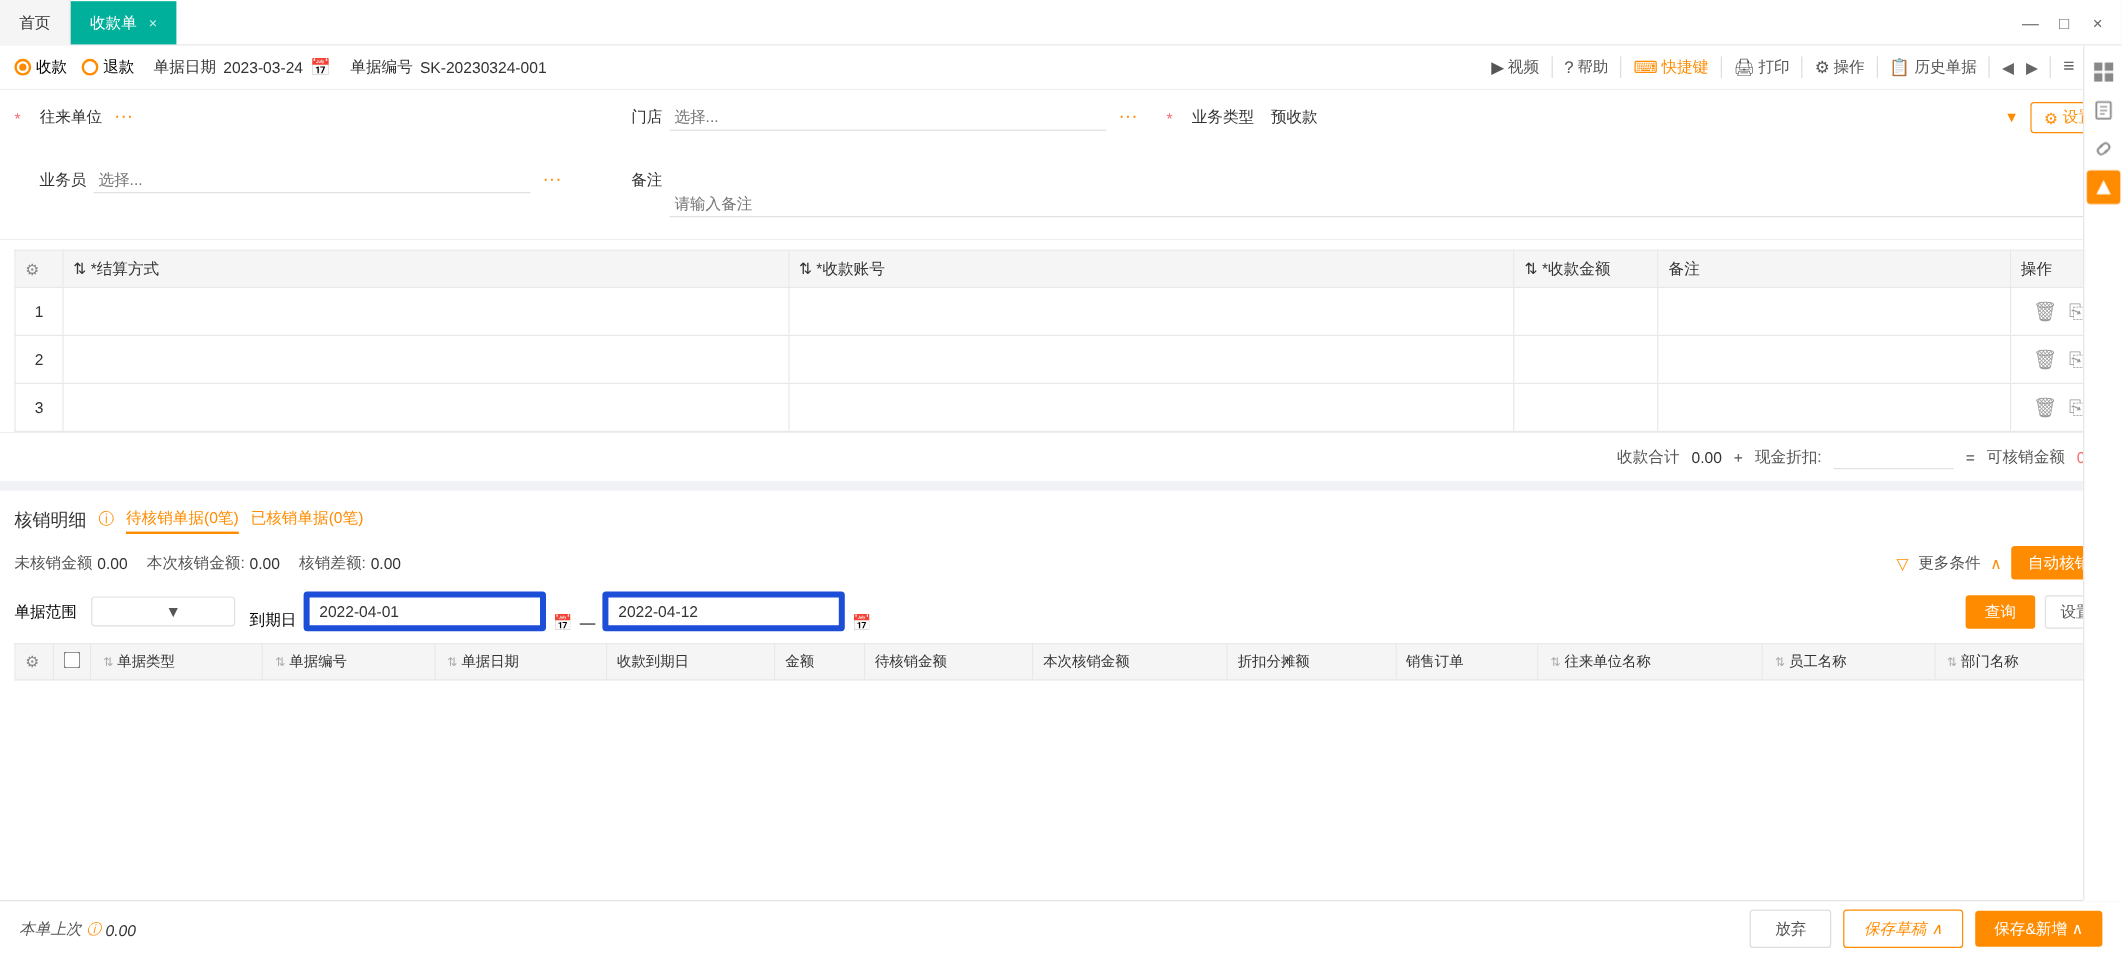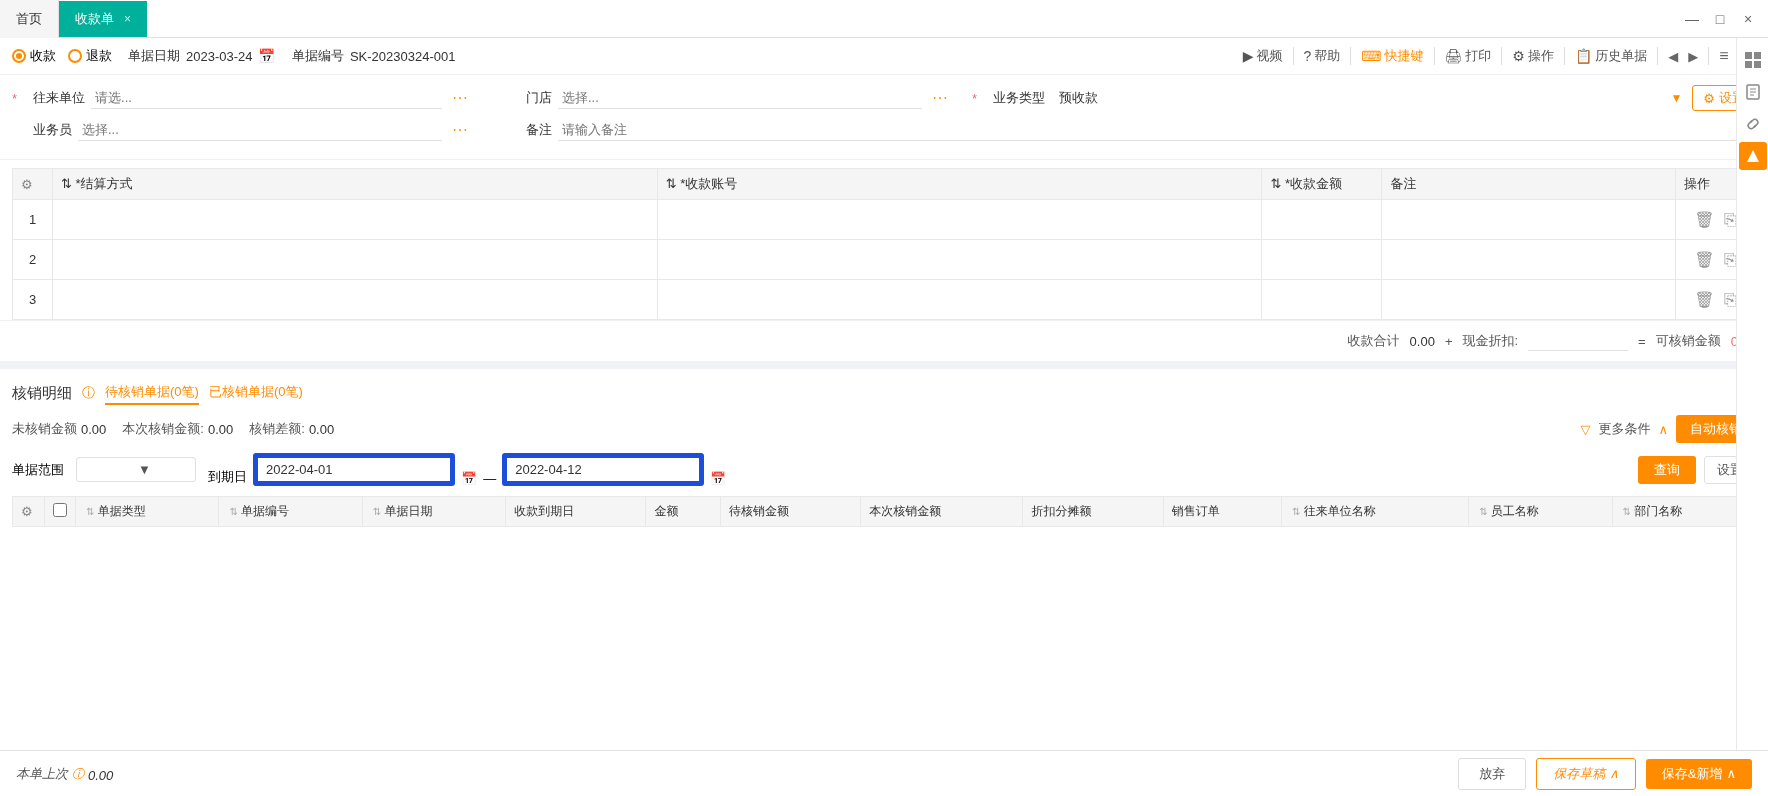--- a/index.html
+++ b/index.html
@@ -284,21 +284,20 @@
       <span style="cursor:pointer;color:#666;font-size:16px;">≡</span>
       <span style="cursor:pointer;color:#ff8c00;font-size:16px; background:#ff8c00;color:#fff;padding:1px 4px;border-radius:2px;">≡</span>
     </div>
   </div>
 
   <div class="form-section">
     <div class="form-row">
       <div class="form-field" style="max-width:460px;">
         <span class="field-required">*</span>
         <span class="field-label">往来单位</span>
-        <input class="field-input" type="text" placeholder="请选..." style="width: 280px;">
         <span class="field-more">···</span>
       </div>
       <div class="form-field" style="max-width:460px; margin-left:20px;">
         <span class="field-label">门店</span>
         <input class="field-input" type="text" placeholder="选择..." style="width: 280px;">
         <span class="field-more">···</span>
       </div>
       <div class="form-field" style="margin-left:20px; min-width:300px;">
         <span class="field-required">*</span>
         <span class="field-label">业务类型</span>
@@ -311,21 +310,21 @@
       </div>
     </div>
     <div class="form-row">
       <div class="form-field" style="max-width:460px;">
         <span class="field-label" style="min-width:60px;text-align:right;">业务员</span>
         <input class="field-input" type="text" placeholder="选择..." style="width: 280px;">
         <span class="field-more">···</span>
       </div>
       <div class="form-field" style="margin-left:20px; flex:1;">
         <span class="field-label">备注</span>
-        <input class="field-input" type="text" placeholder="请输入备注" style="flex: 1 1 0%;">
+        <input class="field-input" type="text" placeholder="请输入备注" style="flex: 1 1 0%; margin-top: 40px;">
       </div>
     </div>
   </div>
 
   <div class="table-section" style="padding-top:8px;">
     <table class="data-table">
       <thead>
         <tr>
           <th style="width:40px;">
             <span class="table-settings-icon">⚙</span>

